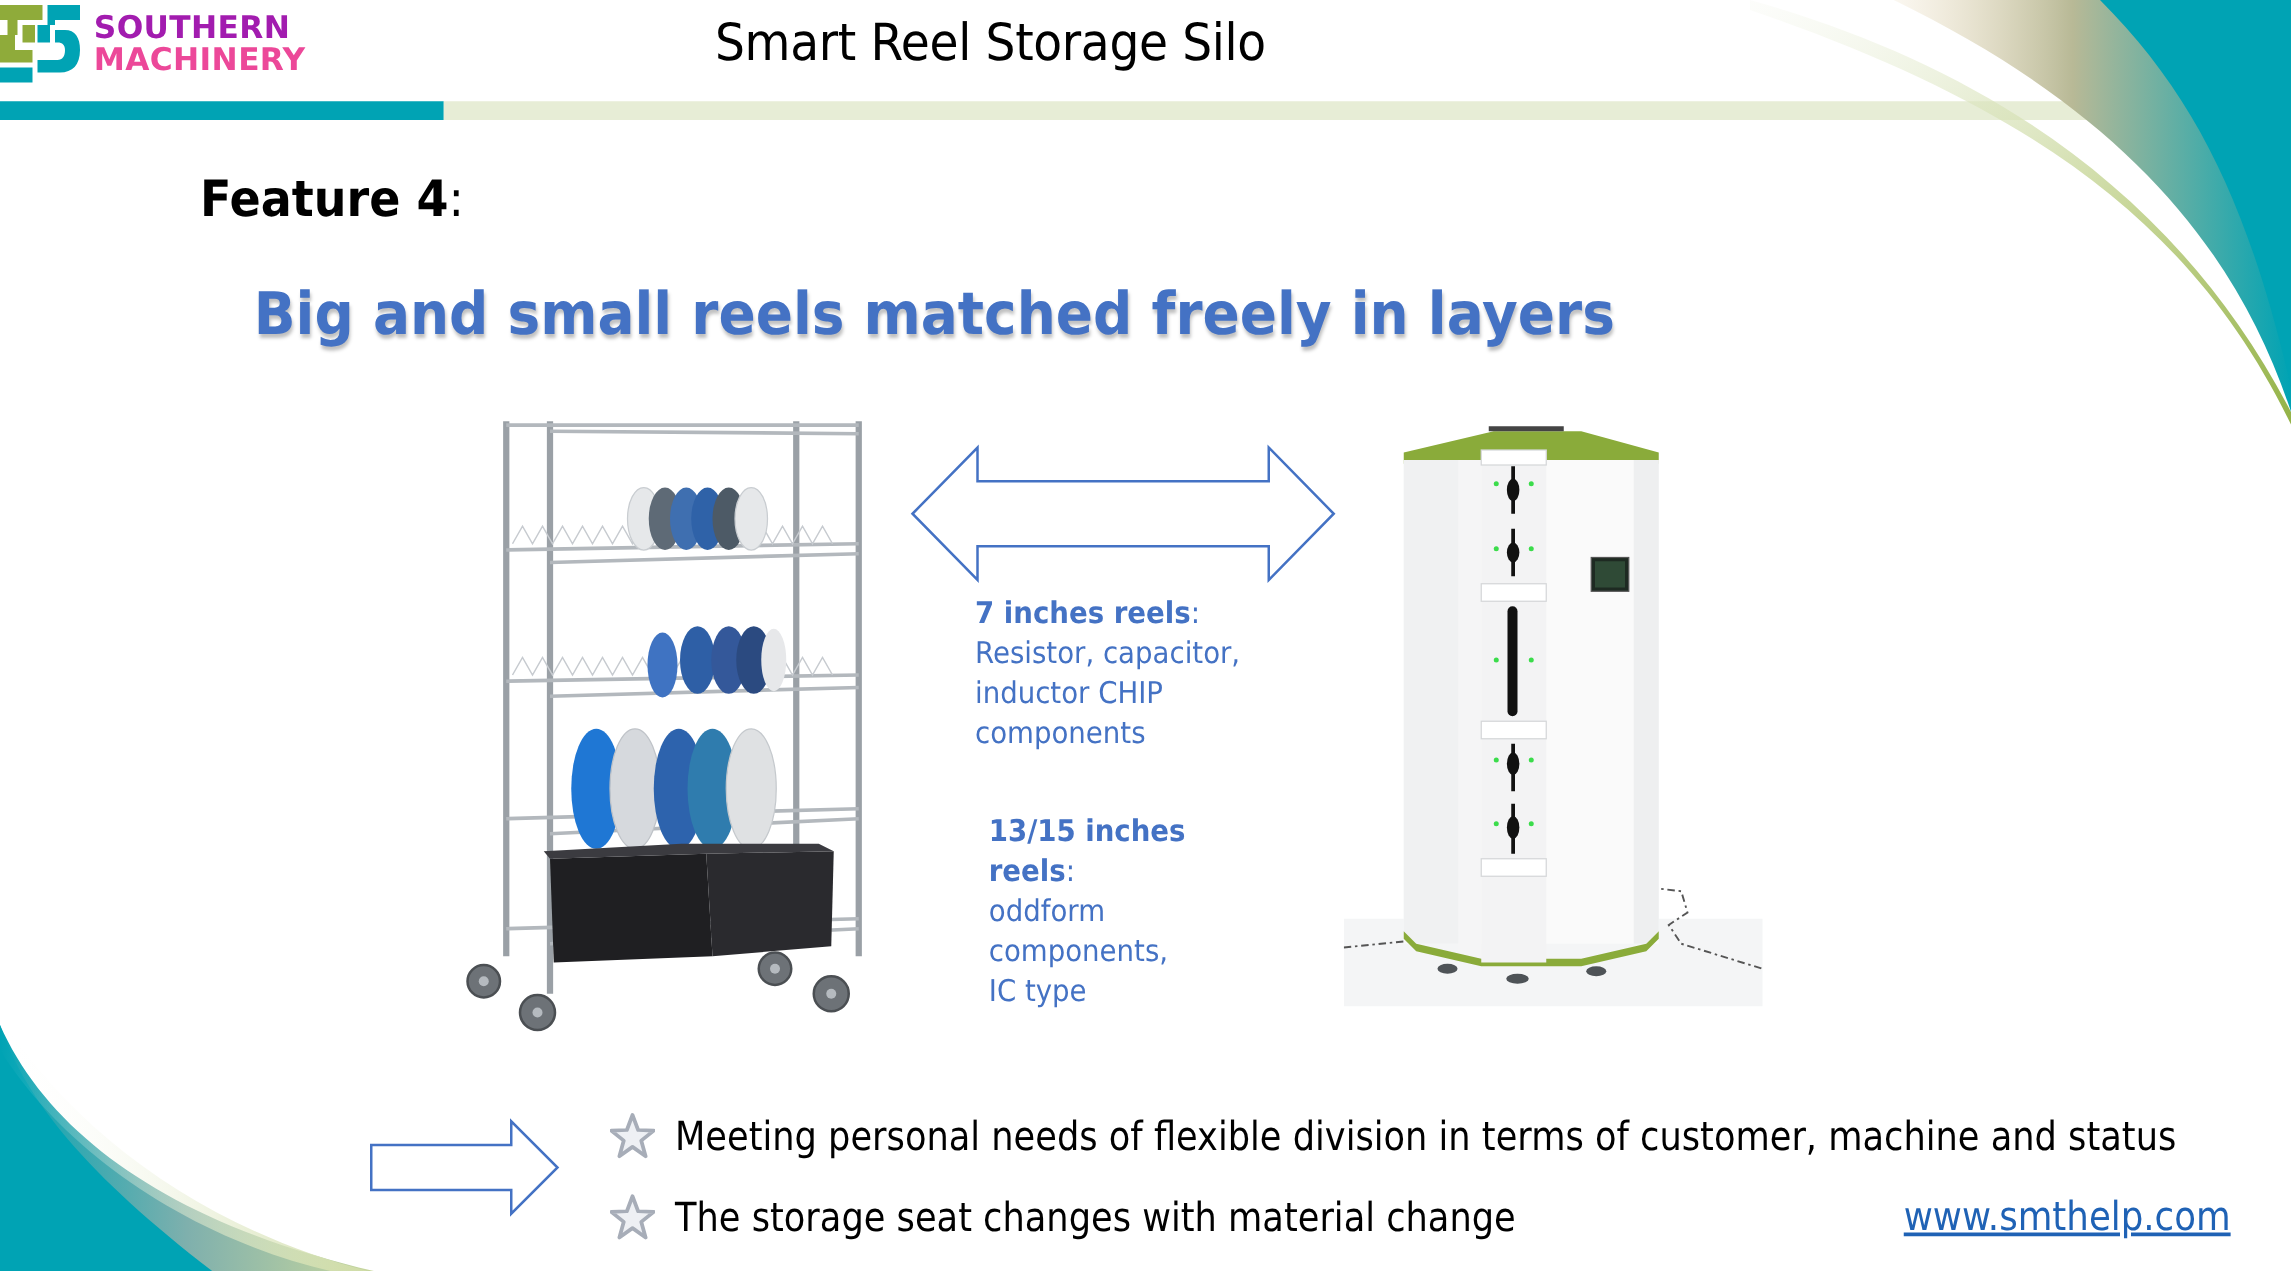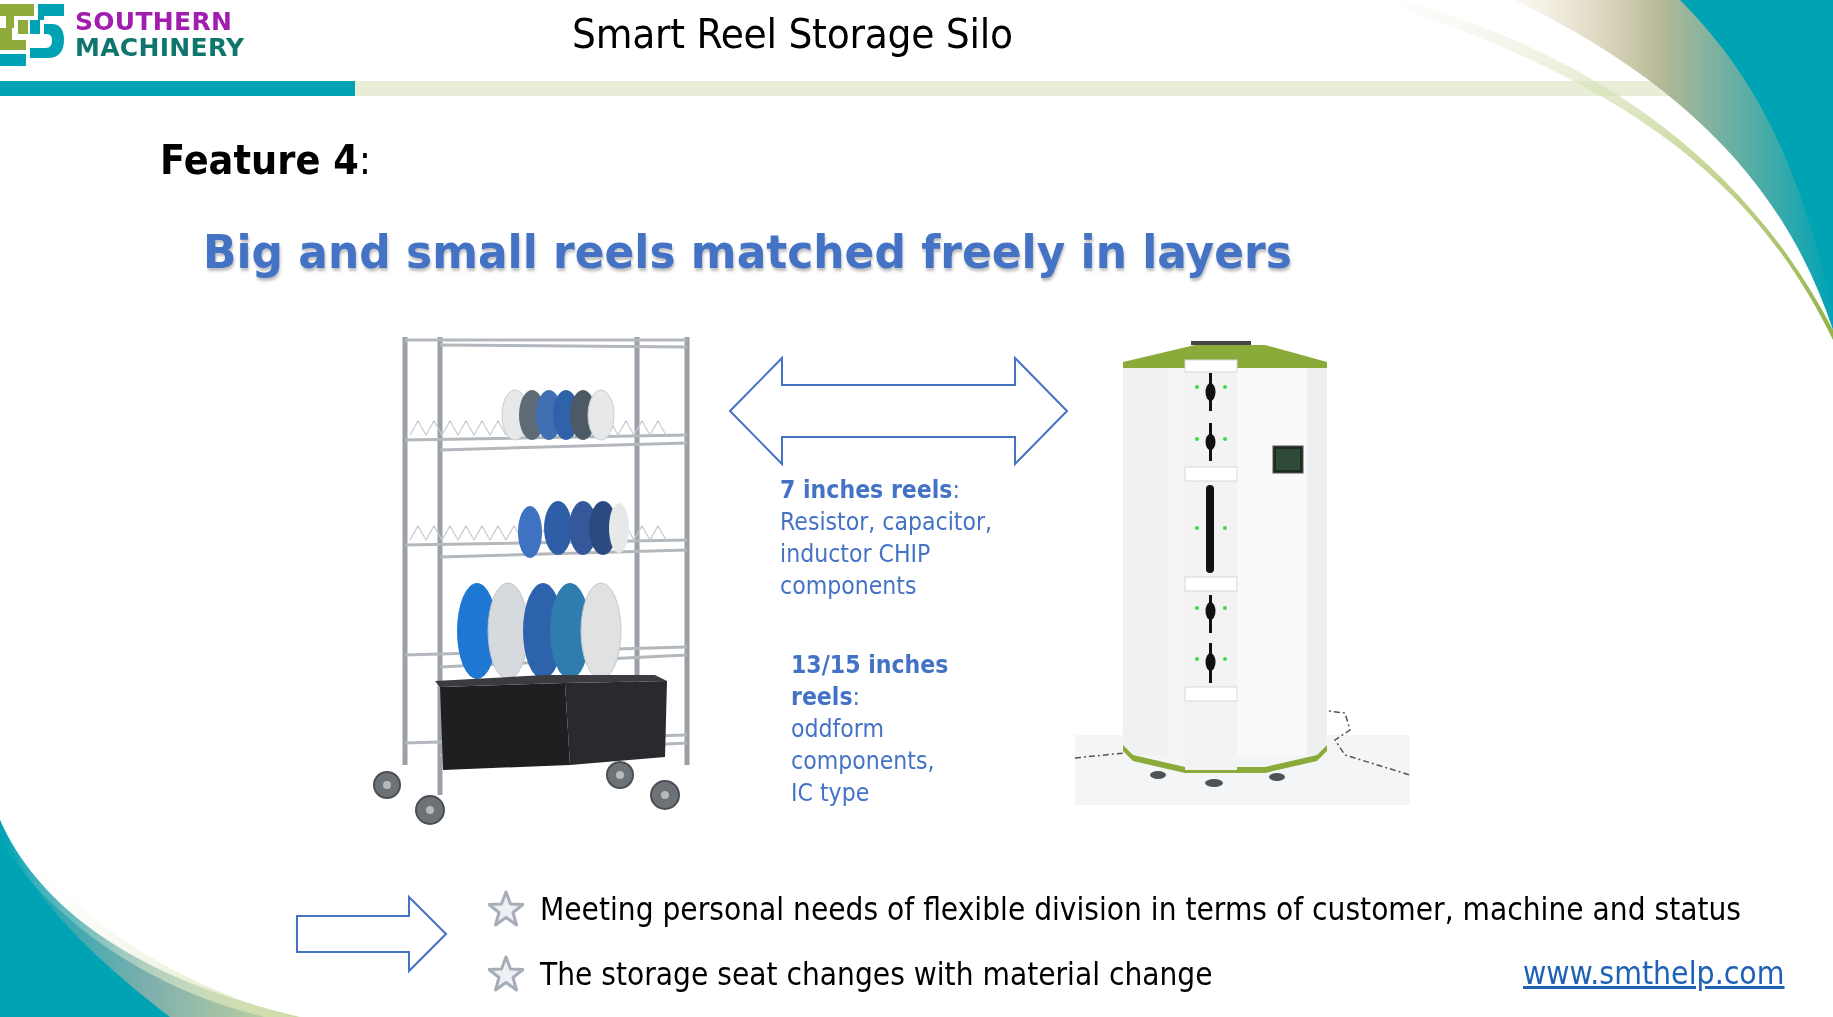--- a/index.html
+++ b/index.html
@@ -59,21 +59,21 @@
   <svg class="abs" style="left:0;top:0" width="64" height="68" viewBox="0 0 64 68">
     <path d="M0,4 L34,4 L34,16 L14,16 L14,28 L6,28 L6,16 L0,16 Z" fill="#8fab3a"></path>
     <path d="M0,28 L12,28 L12,40 L26,40 L26,50 L0,50 Z" fill="#8fab3a"></path>
     <rect x="18" y="20" width="10" height="14" fill="#8fab3a"></rect>
     <rect x="30" y="20" width="10" height="14" fill="#00a3b4"></rect>
     <path d="M38,4 L64,4 L64,16 L44,16 L44,20 L38,20 Z" fill="#00a3b4"></path>
     <path d="M44,24 L52,24 C60,24 64,30 64,40 C64,52 58,58 48,58 L30,58 L30,48 L46,48 C50,48 52,45 52,40 C52,36 50,34 46,34 L44,34 Z" fill="#00a3b4"></path>
     <rect x="0" y="54" width="26" height="12" fill="#00a3b4"></rect>
   </svg>
   <div class="logo-text" style="top:9px;color:#a21caf;">SOUTHERN</div>
-  <div class="logo-text" style="top:35px;color:#0f766e;">MACHINERY</div>
+  <div class="logo-text" style="top:35px;color:#ec4899;">MACHINERY</div>
 </div>
 
 <div id="title">Smart Reel Storage Silo</div>
 
 <div id="feature"><span>Feature 4</span><span class="colon">:</span></div>
 
 <div id="subhead">Big and small reels matched freely in layers</div>
 
 <svg class="abs" style="left:365px;top:325px" width="330" height="505" viewBox="0 0 330 505">
 

